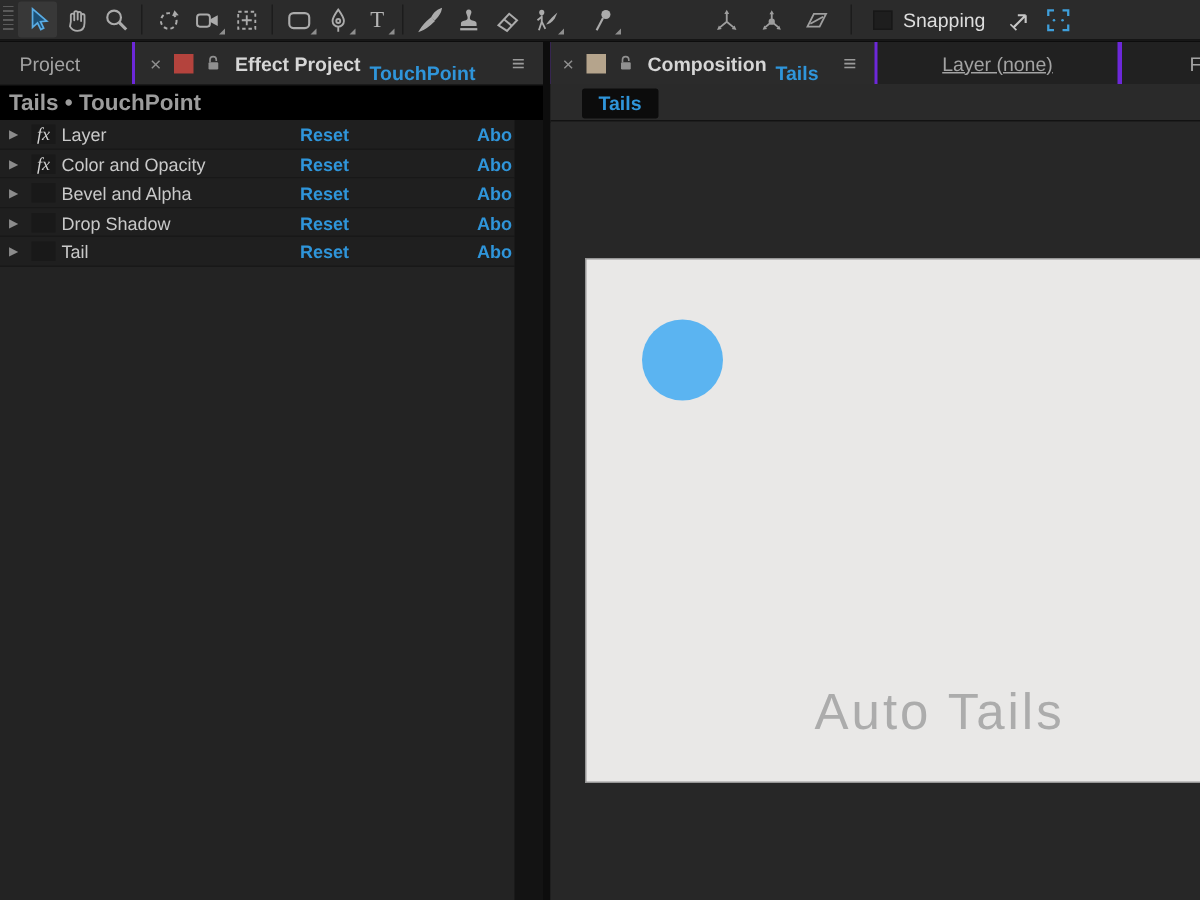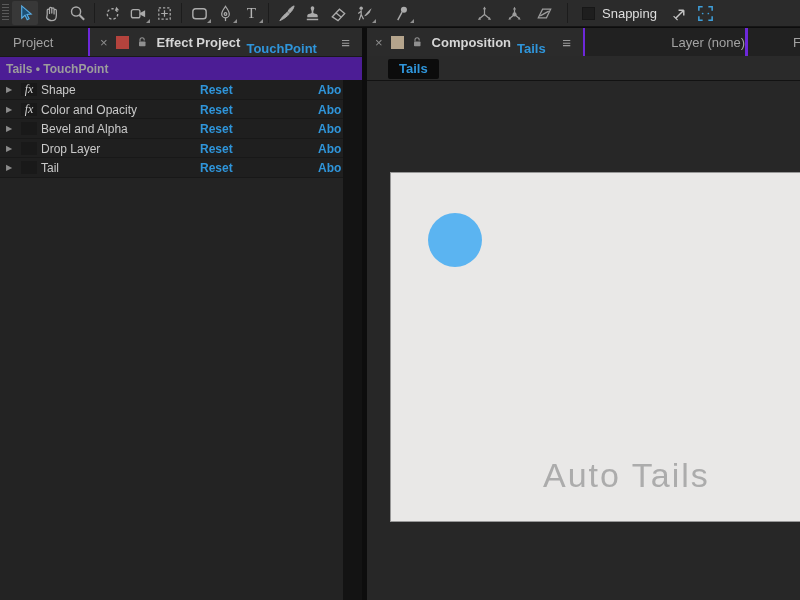--- a/index.html
+++ b/index.html
@@ -36,42 +36,42 @@
   .ttl { font-weight:700; color:#d6d6d6; white-space:nowrap; }
   .tgt { font-weight:700; color:#2f95da; margin-left:6px; white-space:nowrap;margin-top:12px; }
   .pmenu { margin-left:auto; color:#9a9a9a; font-size:15px; padding-right:12px; }
 
   
   #left-panel { position:absolute; left:0; top:28px; width:362px; height:572px;
     background:#232323; }
   #tab-project { left:0; width:88px; padding-left:13px; }
   #tab-fx { left:90px; width:272px; padding-left:10px; }
   #fx-header { position:absolute; left:0; top:28px; width:362px; height:24px;
-    background:#4c1d95; border-top:1px solid #191919; color:#9c9c9c;
-    font-size:12px; font-weight:700; line-height:24px; padding-left:6px; }
+    background:#000000; border-top:1px solid #191919; color:#9c9c9c;
+    font-size:15px; font-weight:700; line-height:24px; padding-left:6px; }
   #fx-rows { position:absolute; left:0; top:52px; width:343px; }
   .fx-row { position:relative; height:19.6px; background:#1f1f1f;
     border-bottom:1px solid #181818; overflow:hidden; font-size:12px; }
   .fx-row .tri { position:absolute; left:6px; top:5px; font-size:8px; color:#8c8c8c; }
   .fx-row .fxbox { position:absolute; left:21px; top:3px; width:16px; height:13px;
     background:#191919; color:#d2d2d2; font-style:italic;
     font-family:"Liberation Serif","DejaVu Serif",serif; font-size:12px;
     text-align:center; line-height:12px; }
   .fx-row .ename { position:absolute; left:41px; top:3px; color:#c9c9c9; }
   .fx-row .reset { position:absolute; left:200px; top:3px; color:#2f95da; font-weight:700; }
   .fx-row .about { position:absolute; left:318px; top:3px; color:#2f95da; font-weight:700;
     white-space:nowrap; }
   #fx-gutter { position:absolute; left:343px; top:52px; width:19px; bottom:0;
     background:#131313; }
 
   
   #right-panel { position:absolute; left:367px; top:28px; width:433px; height:572px;
     background:#272727; }
   #tab-comp { left:0; width:216px; padding-left:8px; }
-  #tab-layer { left:218px; width:160px; justify-content:flex-end; }
+  #tab-layer { left:218px; width:160px; justify-content:center;text-decoration:underline; }
   #tab-partial { left:381px; width:52px; padding-left:45px; overflow:hidden; }
   #bc-bar { position:absolute; left:0; top:28px; width:433px; height:25px;
     background:#2a2a2a; border-bottom:1px solid #121212; }
   #bc-tails { position:absolute; left:21px; top:3px; height:20px; padding:0 11px;
     background:#0c0c0c; color:#2f95da; font-size:13px; font-weight:700;
     line-height:20px; border-radius:2px; }
   #viewport { position:absolute; left:0; top:54px; width:433px; height:518px;
     background:#272727; overflow:hidden; }
   #canvas { position:absolute; left:24px; top:91px; width:420px; height:348px;
     background:#e9e8e7; box-shadow:0 0 0 1px #979797; }
@@ -227,42 +227,42 @@
       <span class="pmenu">≡</span>
     </div>
   </div>
 
   <div id="fx-header">Tails • TouchPoint</div>
 
   <div id="fx-rows">
     <div class="fx-row">
       <span class="tri">▶</span>
       <span class="fxbox">fx</span>
-      <span class="ename">Shape</span>
+      <span class="ename">Layer</span>
       <span class="reset">Reset</span>
       <span class="about">Abo</span>
     </div>
     <div class="fx-row">
       <span class="tri">▶</span>
       <span class="fxbox">fx</span>
       <span class="ename">Color and Opacity</span>
       <span class="reset">Reset</span>
       <span class="about">Abo</span>
     </div>
     <div class="fx-row">
       <span class="tri">▶</span>
       <span class="fxbox"></span>
       <span class="ename">Bevel and Alpha</span>
       <span class="reset">Reset</span>
       <span class="about">Abo</span>
     </div>
     <div class="fx-row">
       <span class="tri">▶</span>
       <span class="fxbox"></span>
-      <span class="ename">Drop Layer</span>
+      <span class="ename">Drop Shadow</span>
       <span class="reset">Reset</span>
       <span class="about">Abo</span>
     </div>
     <div class="fx-row">
       <span class="tri">▶</span>
       <span class="fxbox"></span>
       <span class="ename">Tail</span>
       <span class="reset">Reset</span>
       <span class="about">Abo</span>
     </div>

